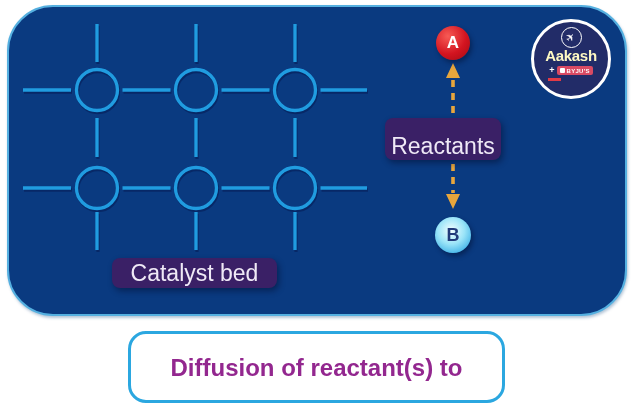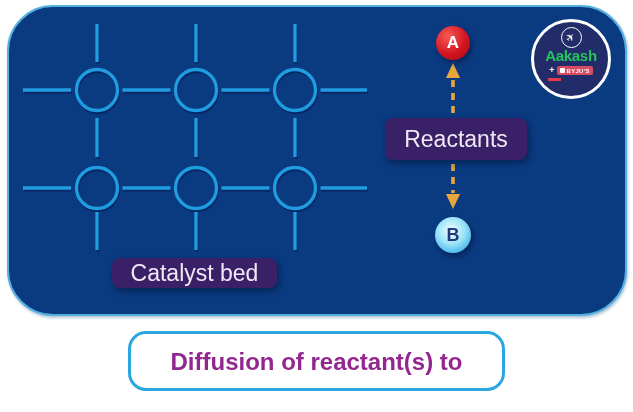--- a/index.html
+++ b/index.html
@@ -24,44 +24,44 @@
   }
   .molecule-b{
     left:435px;top:217px;width:36px;height:36px;color:#223a7a;font-size:18px;
     background:radial-gradient(circle at 45% 38%, #f3feff 0%, #9ae4f8 45%, #2fa9e4 88%);
   }
   .label-box{
     position:absolute;background:#3a2066;color:#efe9f6;border-radius:8px;
     display:flex;align-items:center;justify-content:center;
     box-shadow:2px 3px 6px rgba(0,8,35,.45);
   }
-  .reactants-box{left:385px;top:118px;width:142px;height:42px;font-size:23px;}
+  .reactants-box{left:385px;top:118px;width:116px;height:42px;font-size:23px;align-items:flex-end;}
   .catalyst-box{left:112px;top:258px;width:165px;height:30px;font-size:23px;}
   .logo{
     position:absolute;left:531px;top:19px;width:80px;height:80px;box-sizing:border-box;
     background:#222c68;border:3px solid #ffffff;border-radius:50%;
     display:flex;flex-direction:column;align-items:center;
   }
   .logo-plane-ring{
     width:21px;height:21px;margin-top:5px;border:1.5px solid #ffffff;border-radius:50%;
     box-sizing:border-box;display:flex;align-items:center;justify-content:center;
   }
   .logo-plane{color:#ffffff;font-size:11px;line-height:1;transform:rotate(-45deg);
     font-family:"DejaVu Sans",sans-serif;}
-  .logo-brand{color:#22c55e;font-size:15px;font-weight:bold;line-height:16px;letter-spacing:-0.3px;}
+  .logo-brand{color:#fef9c3;font-size:15px;font-weight:bold;line-height:16px;letter-spacing:-0.3px;}
   .logo-underline{position:absolute;left:14px;top:56px;width:13px;height:2.5px;background:#e23a46;}
   .logo-byjus-row{display:flex;align-items:center;gap:2px;margin-top:2px;}
   .logo-plus{color:#ffffff;font-size:9px;font-weight:bold;line-height:1;}
   .byjus-badge{
     background:#d94a63;border-radius:2px;padding:1.5px 3px;display:flex;align-items:center;gap:2px;
   }
   .byjus-square{width:5px;height:5px;background:#ffffff;border-radius:1px;}
   .byjus-text{color:#ffffff;font-size:6px;font-weight:bold;letter-spacing:0.3px;line-height:1;}
   .caption{
-    position:absolute;left:128px;top:331px;width:377px;height:60px;box-sizing:border-box;
+    position:absolute;left:128px;top:331px;width:377px;height:72px;box-sizing:border-box;
     background:#ffffff;border:3px solid #2ba7e0;border-radius:18px;
     display:flex;flex-direction:column;align-items:center;justify-content:center;
     color:#93278f;font-size:24px;font-weight:bold;line-height:31px;text-align:center;
   }
 </style>
 </head>
 <body>
 
 <div class="stage">
 

